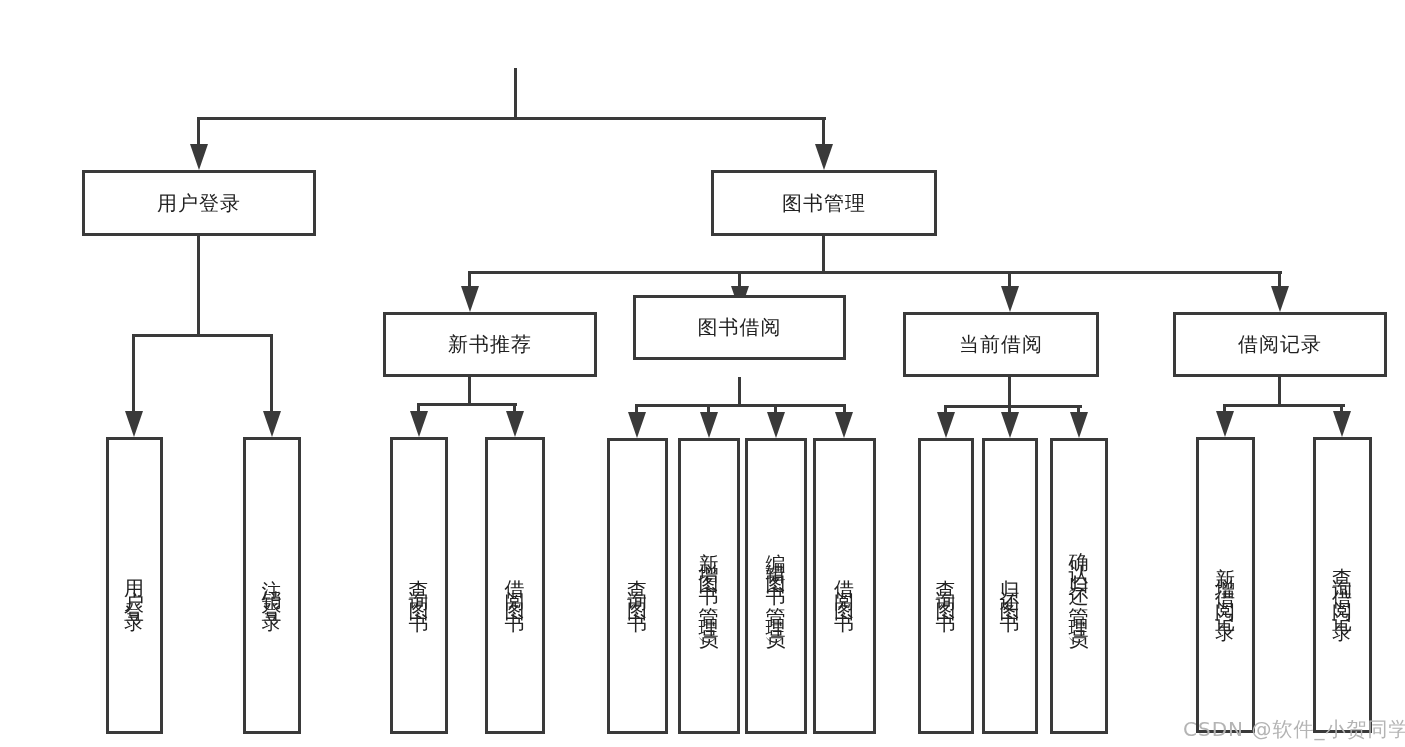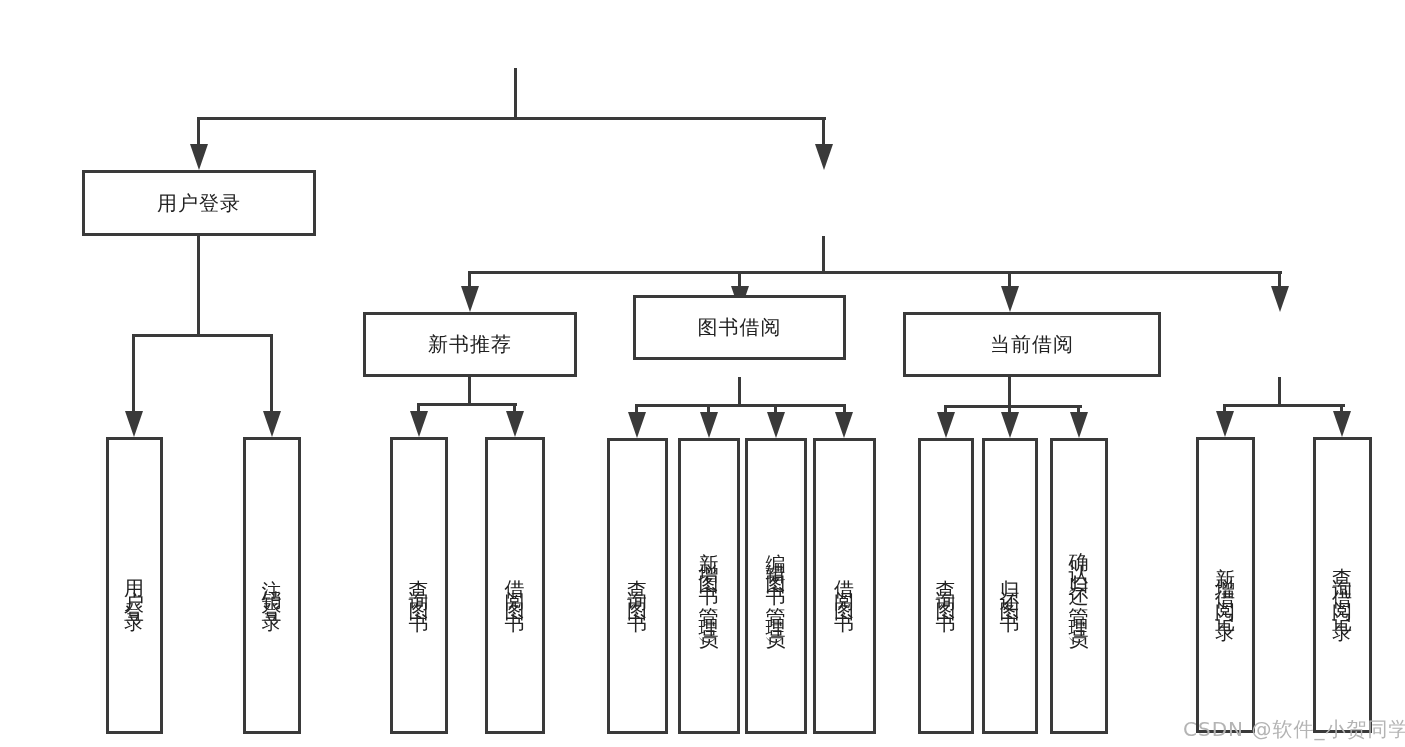--- a/index.html
+++ b/index.html
@@ -50,47 +50,53 @@
   <div class="ln" style="left:514px;top:68px;width:3px;height:51px"></div>
   <div class="ln" style="left:197px;top:117px;width:629px;height:3px"></div>
   <div class="ln" style="left:197px;top:117px;width:3px;height:33px"></div>
   <div class="ar" style="left:190px;top:144px"></div>
   <div class="ln" style="left:822px;top:117px;width:3px;height:33px"></div>
   <div class="ar" style="left:815px;top:144px"></div>
 
   <div class="nbox hbox" style="left:82px;top:170px;width:234px;height:66px">
     <span>用户登录</span>
   </div>
+  <div class="nbox hbox" style="left:711px;top:170px;width:226px;height:66px">
+    <span>图书管理</span>
+  </div>
 
   <div class="ln" style="left:197px;top:236px;width:3px;height:99px"></div>
   <div class="ln" style="left:132px;top:334px;width:141px;height:3px"></div>
   <div class="ln" style="left:132px;top:334px;width:3px;height:80px"></div>
   <div class="ar" style="left:125px;top:411px"></div>
   <div class="ln" style="left:270px;top:334px;width:3px;height:80px"></div>
   <div class="ar" style="left:263px;top:411px"></div>
 
   <div class="ln" style="left:822px;top:236px;width:3px;height:38px"></div>
   <div class="ln" style="left:468px;top:271px;width:814px;height:3px"></div>
   <div class="ln" style="left:468px;top:271px;width:3px;height:19px"></div>
   <div class="ar" style="left:461px;top:286px"></div>
   <div class="ln" style="left:738px;top:271px;width:3px;height:19px"></div>
   <div class="ar" style="left:731px;top:286px"></div>
   <div class="ln" style="left:1008px;top:271px;width:3px;height:19px"></div>
   <div class="ar" style="left:1001px;top:286px"></div>
   <div class="ln" style="left:1278px;top:271px;width:3px;height:19px"></div>
   <div class="ar" style="left:1271px;top:286px"></div>
 
-  <div class="nbox hbox" style="left:363px;top:312px;width:214px;height:65px">
+  <div class="nbox hbox" style="left:383px;top:312px;width:214px;height:65px">
     <span>新书推荐</span>
   </div>
   <div class="nbox hbox" style="left:633px;top:295px;width:213px;height:65px">
     <span>图书借阅</span>
   </div>
-  <div class="nbox hbox" style="left:903px;top:312px;width:258px;height:65px">
+  <div class="nbox hbox" style="left:903px;top:312px;width:196px;height:65px">
     <span>当前借阅</span>
+  </div>
+  <div class="nbox hbox" style="left:1173px;top:312px;width:214px;height:65px">
+    <span>借阅记录</span>
   </div>
 
   <div class="ln" style="left:468px;top:377px;width:3px;height:29px"></div>
   <div class="ln" style="left:417px;top:403px;width:100px;height:3px"></div>
   <div class="ln" style="left:417px;top:403px;width:3px;height:11px"></div>
   <div class="ar" style="left:410px;top:411px"></div>
   <div class="ln" style="left:513px;top:403px;width:3px;height:11px"></div>
   <div class="ar" style="left:506px;top:411px"></div>
 
   <div class="ln" style="left:738px;top:377px;width:3px;height:30px"></div>

